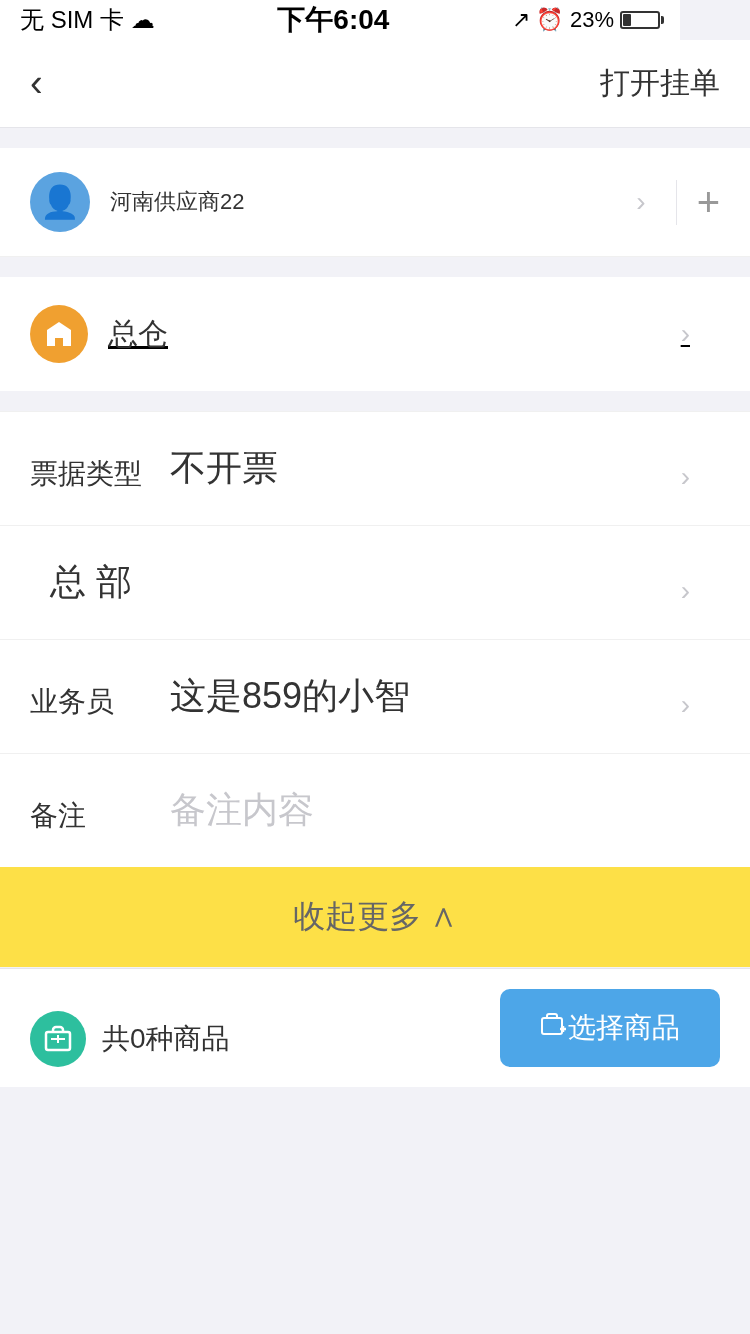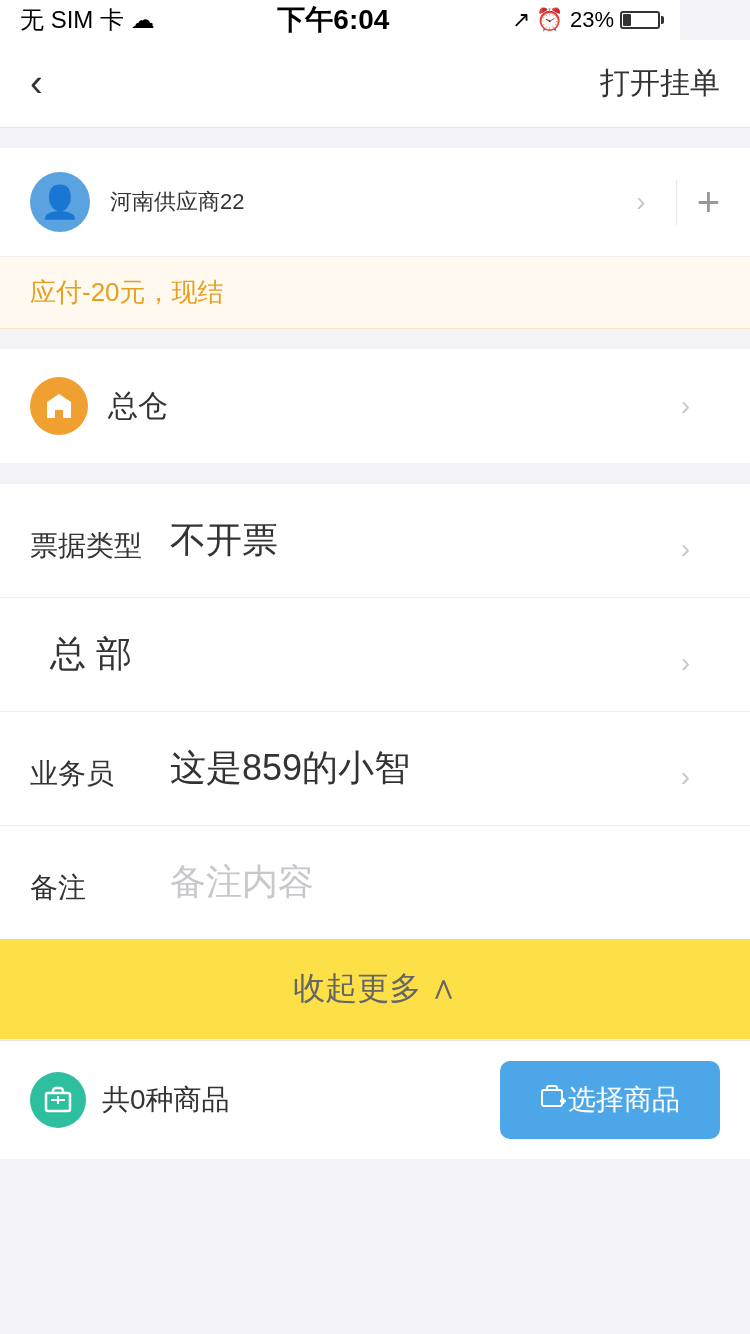--- a/index.html
+++ b/index.html
@@ -124,20 +124,21 @@
       color: #e6a020;
       border-bottom: 1px solid #f5e6c8;
     }
 
     
     .warehouse-row {
       display: flex;
       align-items: center;
       padding: 28px 30px;
       background: #fff;
+      text-decoration: underline;
     }
     .warehouse-icon {
       width: 58px; height: 58px; border-radius: 50%;
       background: #f0a030;
       display: flex; align-items: center; justify-content: center;
       margin-right: 20px; flex-shrink: 0;
     }
     .warehouse-label {
       flex: 1;
       font-size: 30px;
@@ -180,21 +181,21 @@
       color: #666;
       cursor: pointer;
     }
 
     
     .bottom-bar {
       width: 750px;
       background: #fff;
       padding: 20px 30px;
       display: flex;
-      align-items: center;
+      align-items: flex-end;
       justify-content: space-between;
       border-top: 1px solid #e5e5ea;
     }
     .product-count-area {
       display: flex;
       align-items: center;
       gap: 16px;
     }
     .product-icon {
       width: 56px; height: 56px; border-radius: 50%;
@@ -255,21 +256,20 @@
   <div class="card">
     <div class="supplier-row">
       <div class="supplier-avatar">
         <span class="avatar-person">👤</span>
       </div>
       <span class="supplier-name">河南供应商22</span>
       <span class="chevron">›</span>
       <span class="add-btn">+</span>
     </div>
 
-    <div class="alert-banner">应付-20元，现结</div>
   </div>
 
   <div class="section-divider"></div>
 
   <div class="card">
     <div class="warehouse-row">
       <div class="warehouse-icon">
         <svg width="32" height="32" viewBox="0 0 32 32" fill="none" xmlns="http://www.w3.org/2000/svg">
           <path d="M16 4L4 12V28H12V20H20V28H28V12L16 4Z" fill="white"></path>
         </svg>

